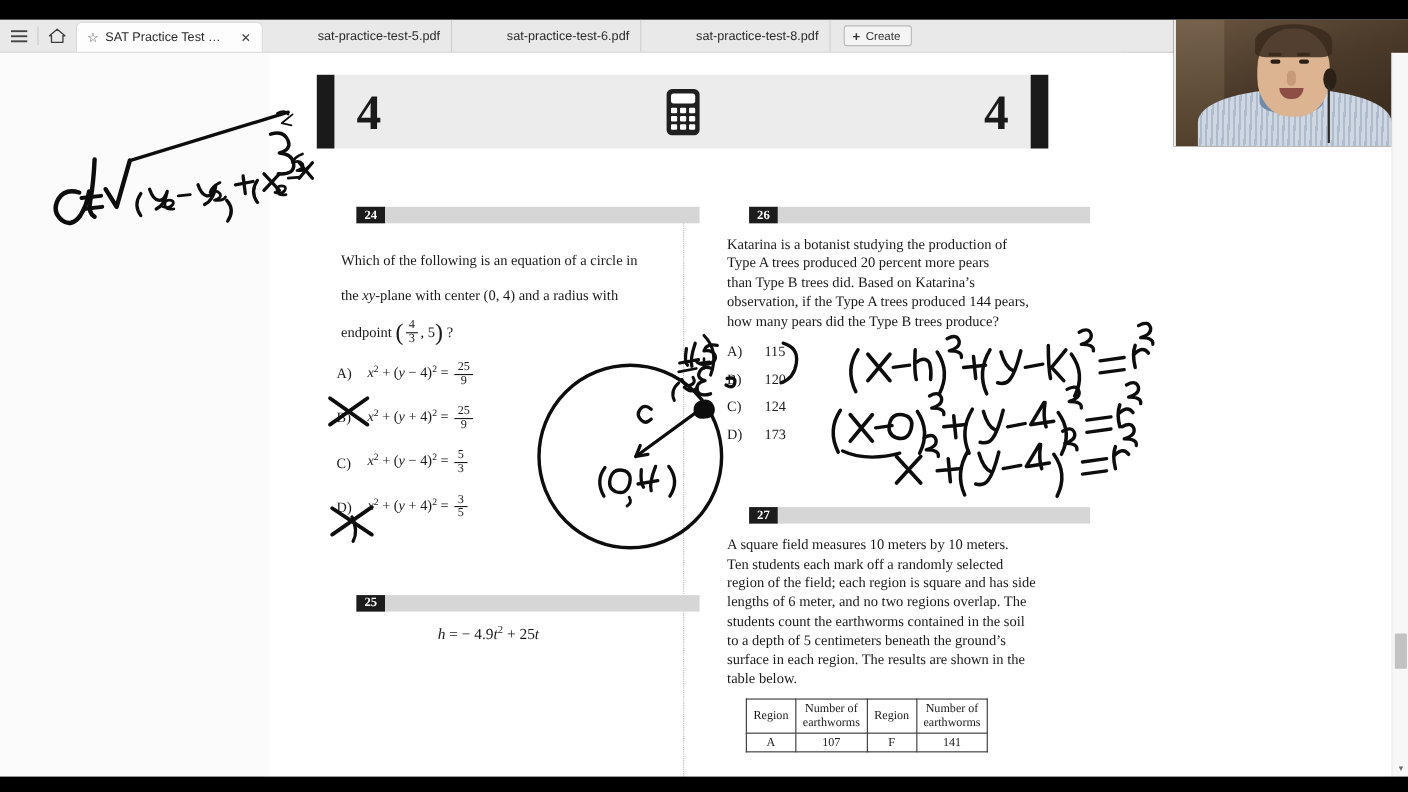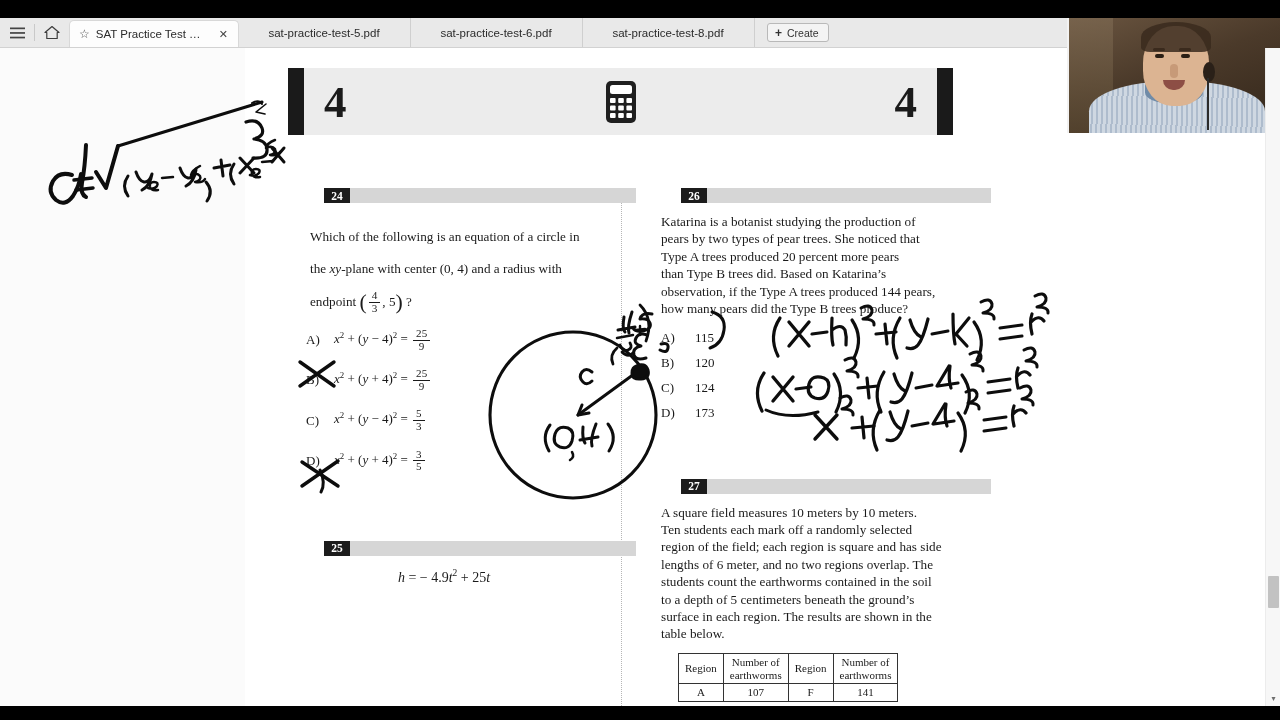--- a/index.html
+++ b/index.html
@@ -41,21 +41,21 @@
     background: #fdfdfd;
     border-top: 1px solid #d8d8d8;
     border-left: 1px solid #d8d8d8;
     border-right: 1px solid #d8d8d8;
     border-bottom: none;
     border-radius: 5px 5px 0 0;
     margin-top: 2px;
     z-index: 2;
   }
   .tab.active .tab-title { max-width: 120px; overflow: hidden; text-overflow: ellipsis; }
-  .tab-inactive { width: 172px; justify-content: center; }
+  .tab-inactive { width: 172px; justify-content: flex-end; }
   .tab .star { font-size: 12px; color: #555; line-height: 1; }
   .tab .close { font-size: 11px; color: #444; margin-left: 6px; }
 
   .create-btn {
     display: flex; align-items: center; gap: 5px;
     height: 19px; margin: 5px 0 0 12px; padding: 0 9px 0 7px;
     border: 1px solid #b9b9b9; border-radius: 3px;
     background: #f4f4f4; font-size: 10.5px; color: #333;
     cursor: pointer;
   }
@@ -335,21 +335,20 @@
     </div>
 
     <div class="col col-right">
 
       <div>
         <div class="qbar" style="margin-bottom:10px">
           <span class="qn">26</span>
         </div>
         <div class="qtext" style="padding-left:16px">
           <div>Katarina is a botanist studying the production of</div>
-          <div>pears by two types of pear trees.  She noticed that</div>
           <div>Type A trees produced 20 percent more pears</div>
           <div>than Type B trees did.  Based on Katarina’s</div>
           <div>observation, if the Type A trees produced 144 pears,</div>
           <div>how many pears did the Type B trees produce?</div>
         </div>
         <div class="choices" style="padding-left:16px;margin-top:12px">
           <div class="choice-simple" style="margin-bottom:9px">
             <span class="lbl">A)</span>
             <span>115</span>
           </div>

